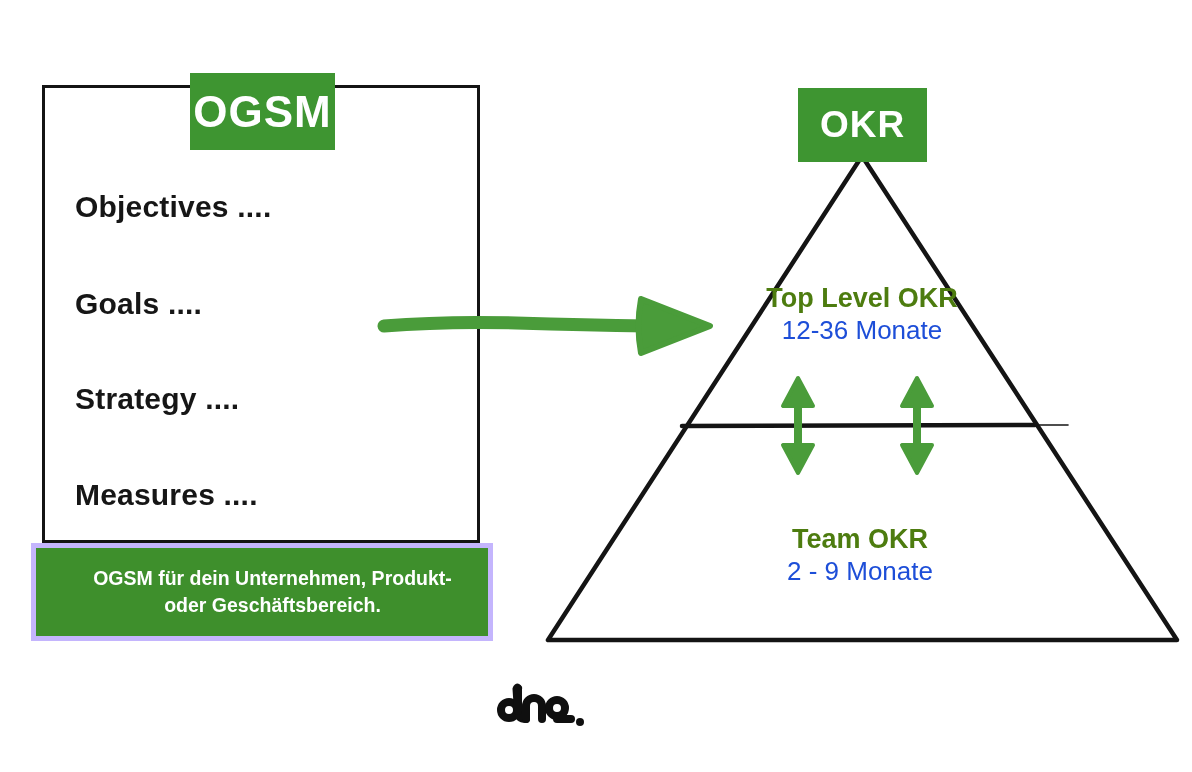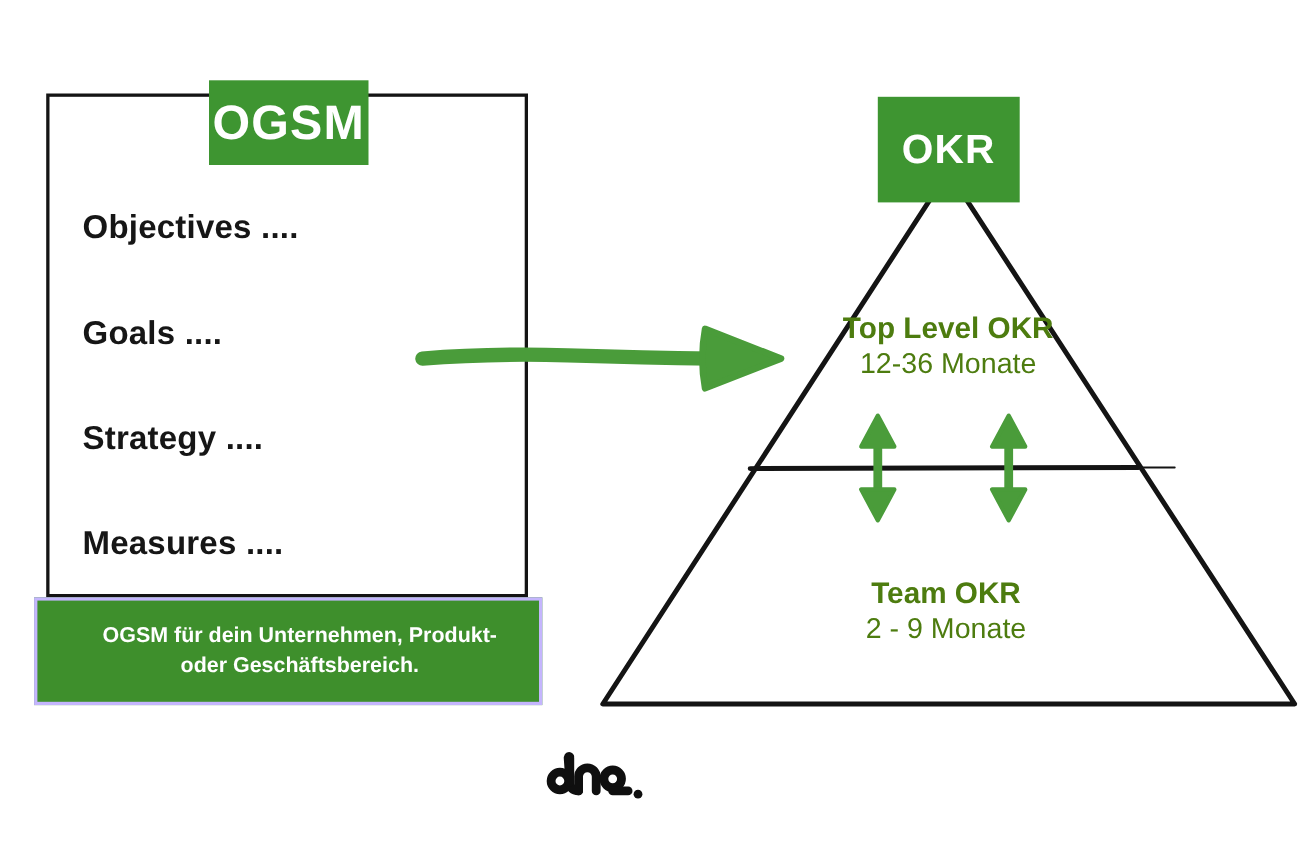--- a/index.html
+++ b/index.html
@@ -19,40 +19,40 @@
     background:#3E9531;color:#fff;font-weight:bold;font-size:44px;
     display:flex;align-items:center;justify-content:center;letter-spacing:1px;
   }
   .ogsm-item{
     position:absolute;left:75px;font-size:30px;font-weight:bold;color:#161616;z-index:2;
     letter-spacing:.2px;
   }
   .item-0{top:190px}.item-1{top:287px}.item-2{top:382px}.item-3{top:478px}
   .ogsm-banner{
     position:absolute;left:31px;top:543px;width:462px;height:98px;z-index:3;
-    background:#3E8F2C;border:3px solid #c4b5fd;box-sizing:border-box;
+    background:#3E8F2C;border:5px solid #c4b5fd;box-sizing:border-box;
     display:flex;flex-direction:column;align-items:center;justify-content:center;
     color:#fff;font-weight:bold;font-size:19.5px;line-height:27px;text-align:center;padding-left:21px;
   }
 
   
   .arrow-right{position:absolute;left:376px;top:290px;z-index:5;}
 
   
   .pyramid{position:absolute;left:530px;top:148px;z-index:1;}
   .okr-badge{
-    position:absolute;left:798px;top:88px;width:129px;height:96px;z-index:4;
+    position:absolute;left:798px;top:88px;width:129px;height:74px;z-index:4;
     background:#3E9531;color:#fff;font-weight:bold;font-size:37px;
     display:flex;align-items:center;justify-content:center;letter-spacing:1px;
   }
   .level-block{position:absolute;width:320px;text-align:center;z-index:2;}
   .level-top{left:702px;top:283px;}
   .level-team{left:700px;top:524px;}
   .level-title{font-size:27px;font-weight:bold;color:#4d7c0f;line-height:31px;}
-  .level-duration{font-size:26px;color:#4d7c0f;line-height:32px;}
+  .level-duration{font-size:26px;color:#1d4ed8;line-height:32px;}
 
   
   .logo{position:absolute;left:487px;top:681px;z-index:2;}
 </style>
 </head>
 <body>
 
 <div class="stage">
 
   <div class="ogsm-box"></div>

